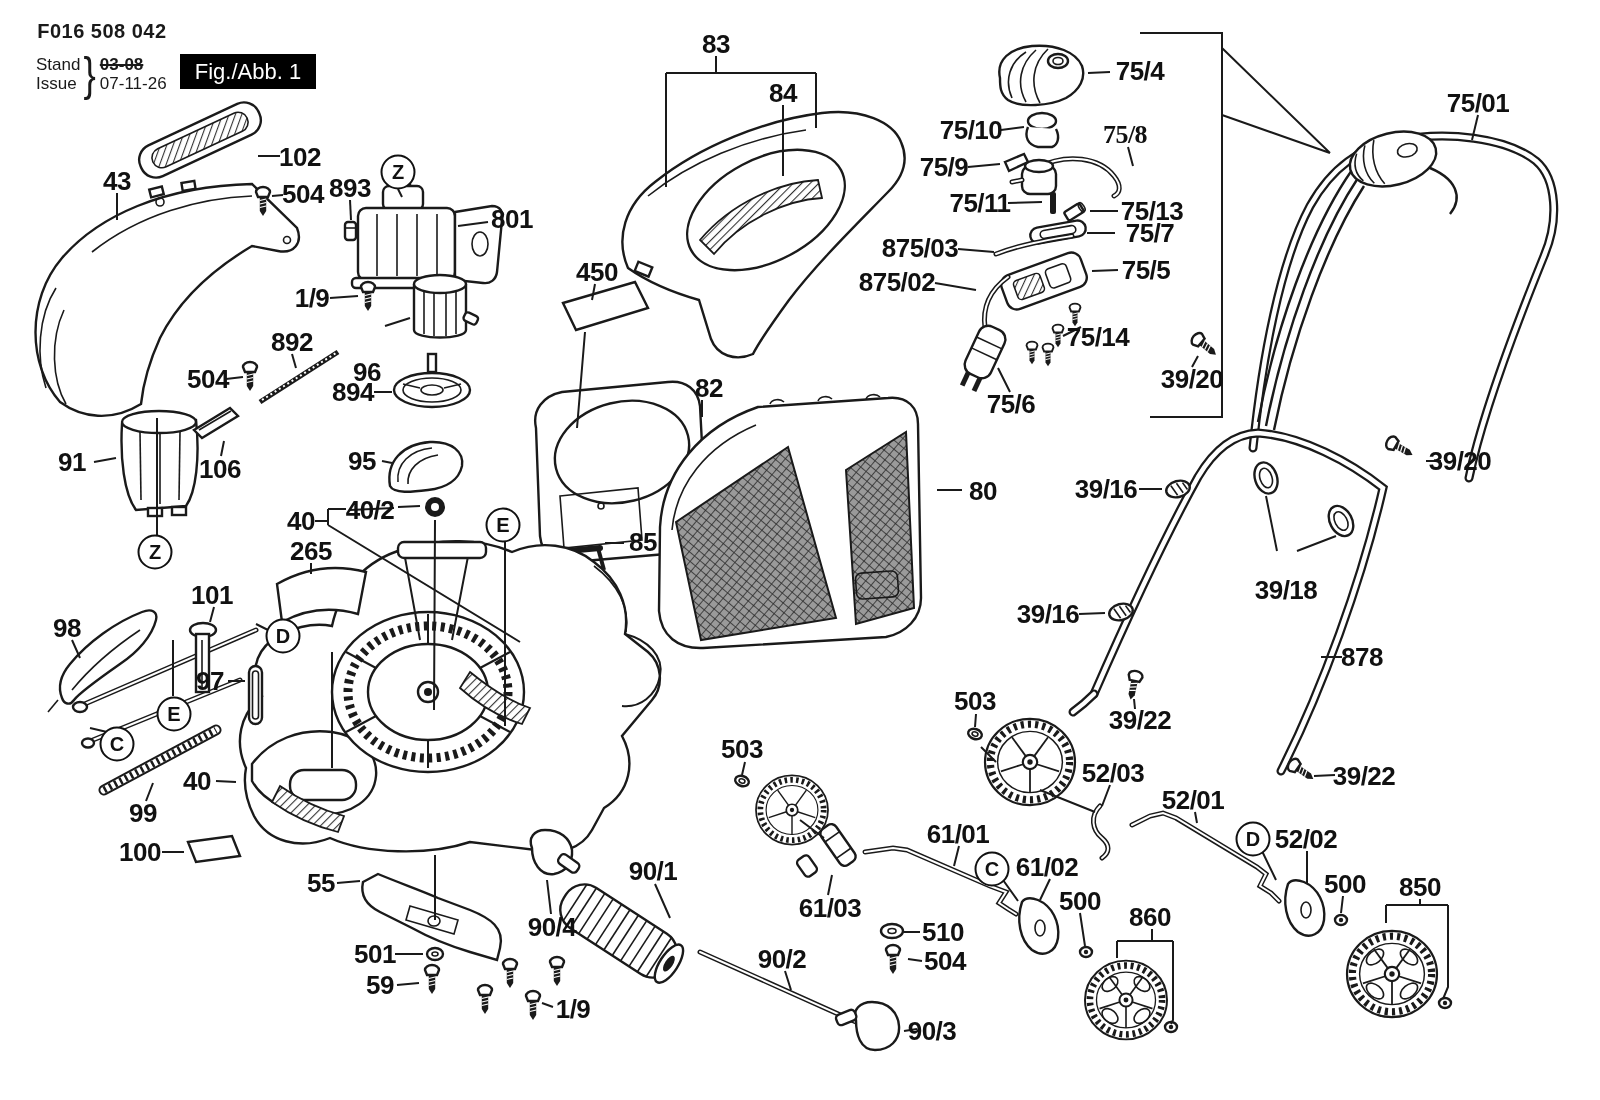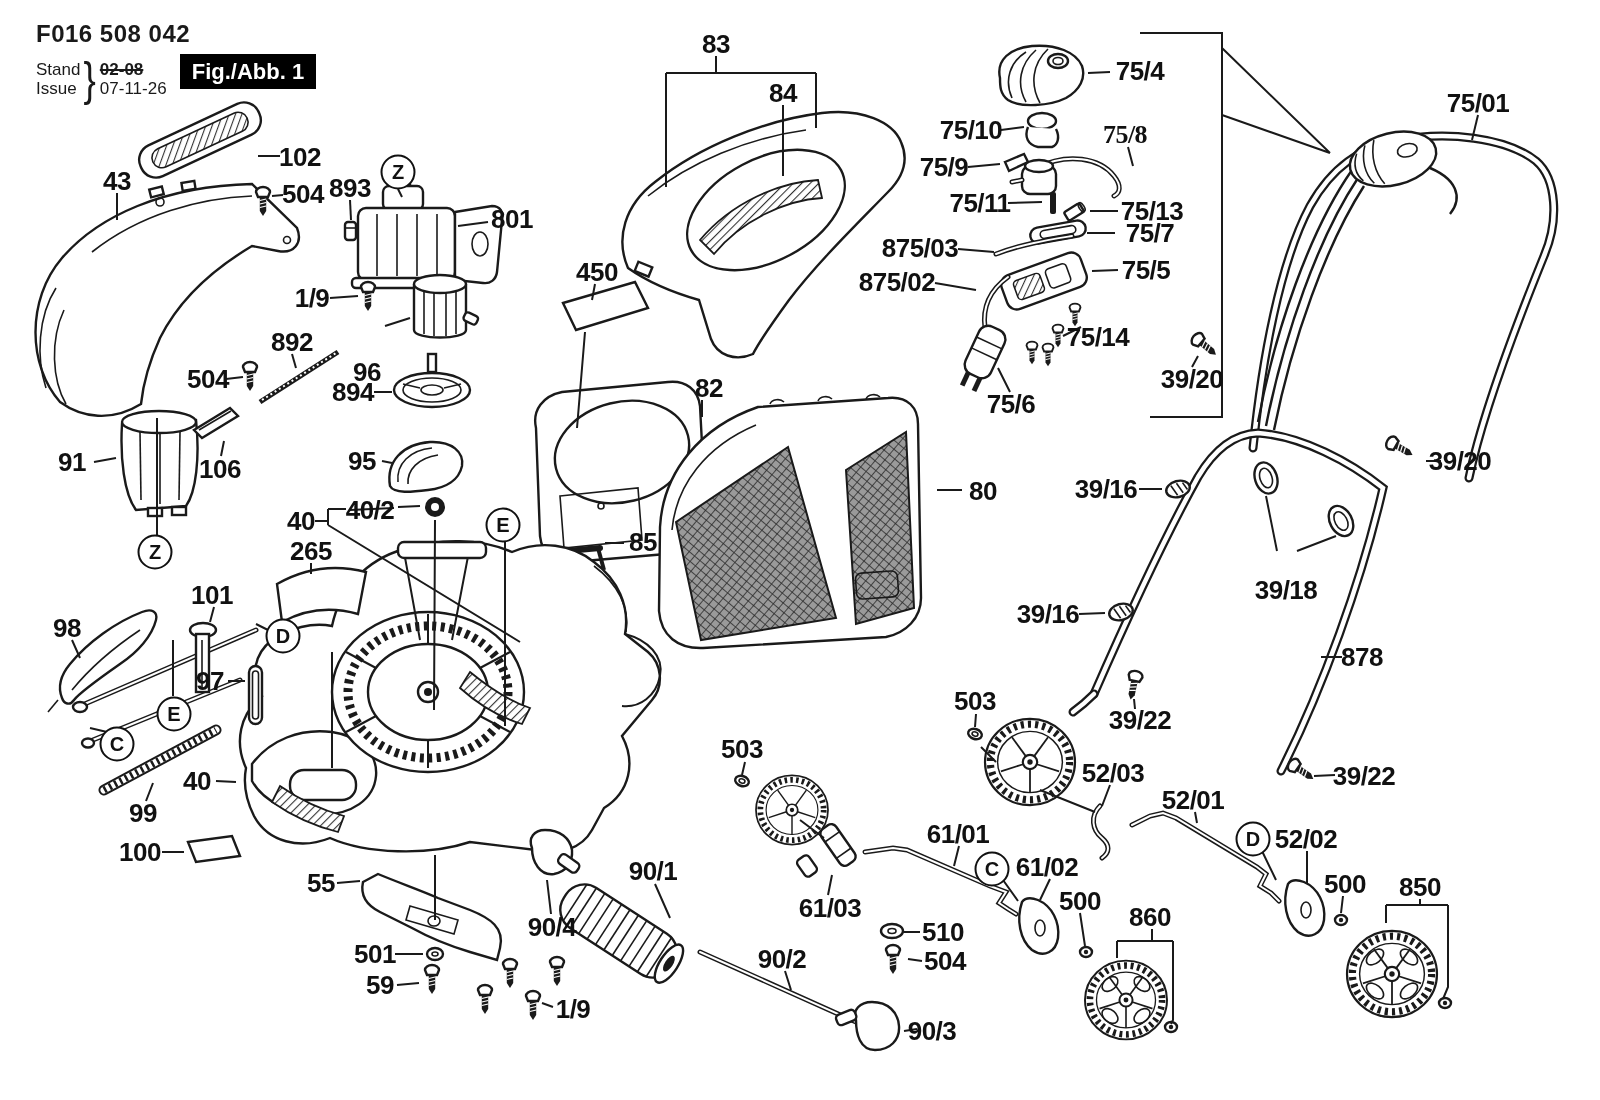--- a/index.html
+++ b/index.html
@@ -16,29 +16,29 @@
   .rod-o{stroke:#1a1a1a;stroke-width:5;fill:none;stroke-linecap:round;}
   .rod-i{stroke:#ffffff;stroke-width:2;fill:none;stroke-linecap:round;}
   .cable{stroke:#1a1a1a;stroke-width:2.4;fill:none;}
   .annot{stroke:#1a1a1a;stroke-width:2;fill:none;}
   .part-label{position:absolute;transform:translate(-50%,-50%);font-weight:bold;font-size:26px;
               letter-spacing:-0.5px;white-space:nowrap;color:#111;}
   .circled-letter{position:absolute;transform:translate(-50%,-50%);width:31px;height:31px;
               border:2.6px solid #111;border-radius:50%;background:#fff;display:flex;
               align-items:center;justify-content:center;font-weight:bold;font-size:20px;color:#111;}
   .header{position:absolute;left:36px;top:20px;}
-  .pn{font-weight:bold;font-size:24px;letter-spacing:0.5px;text-align:right;}
+  .pn{font-weight:bold;font-size:20px;letter-spacing:0.5px;text-align:right;}
   .stand-issue{display:flex;align-items:center;margin-top:12px;}
   .si-col{display:flex;flex-direction:column;font-size:17px;line-height:19px;}
   .brace{font-size:46px;font-weight:normal;line-height:38px;margin:0 2px 0 2px;transform:scaleX(0.8);}
   .si-val{display:flex;flex-direction:column;font-size:17px;line-height:19px;}
   .struck{text-decoration:line-through;text-decoration-thickness:2px;font-weight:bold;}
   .fig-badge{position:absolute;left:180px;top:54px;width:136px;height:35px;background:#000;
              color:#fff;display:flex;align-items:center;justify-content:center;
-             font-weight:bold;font-size:22px;}
+             font-weight:normal;font-size:22px;}
   .footer{position:absolute;left:36px;top:974px;font-size:17px;line-height:22px;color:#222;}
 </style>
 </head>
 <body>
 
 <div id="stage">
 
   <svg width="1600" height="1100" viewBox="0 0 1600 1100">
     <defs>
       <pattern id="hatch" width="6" height="6" patternUnits="userSpaceOnUse" patternTransform="rotate(45)">
@@ -456,21 +456,21 @@
 
   <div class="header">
     <div class="pn">F016 508 042</div>
     <div class="stand-issue">
       <div class="si-col">
         <span>Stand</span>
         <span>Issue</span>
       </div>
       <div class="brace">}</div>
       <div class="si-val">
-        <span class="struck">02-08</span>
+        <span class="struck">03-08</span>
         <span>07-11-26</span>
       </div>
     </div>
   </div>
   <div class="fig-badge">Fig./Abb. 1</div>
 
   <div>
       <div class="part-label" style="left: 716px; top: 44px;">83</div>
       <div class="part-label" style="left: 783px; top: 93px;">84</div>
       <div class="part-label" style="left: 300px; top: 157px;">102</div>

